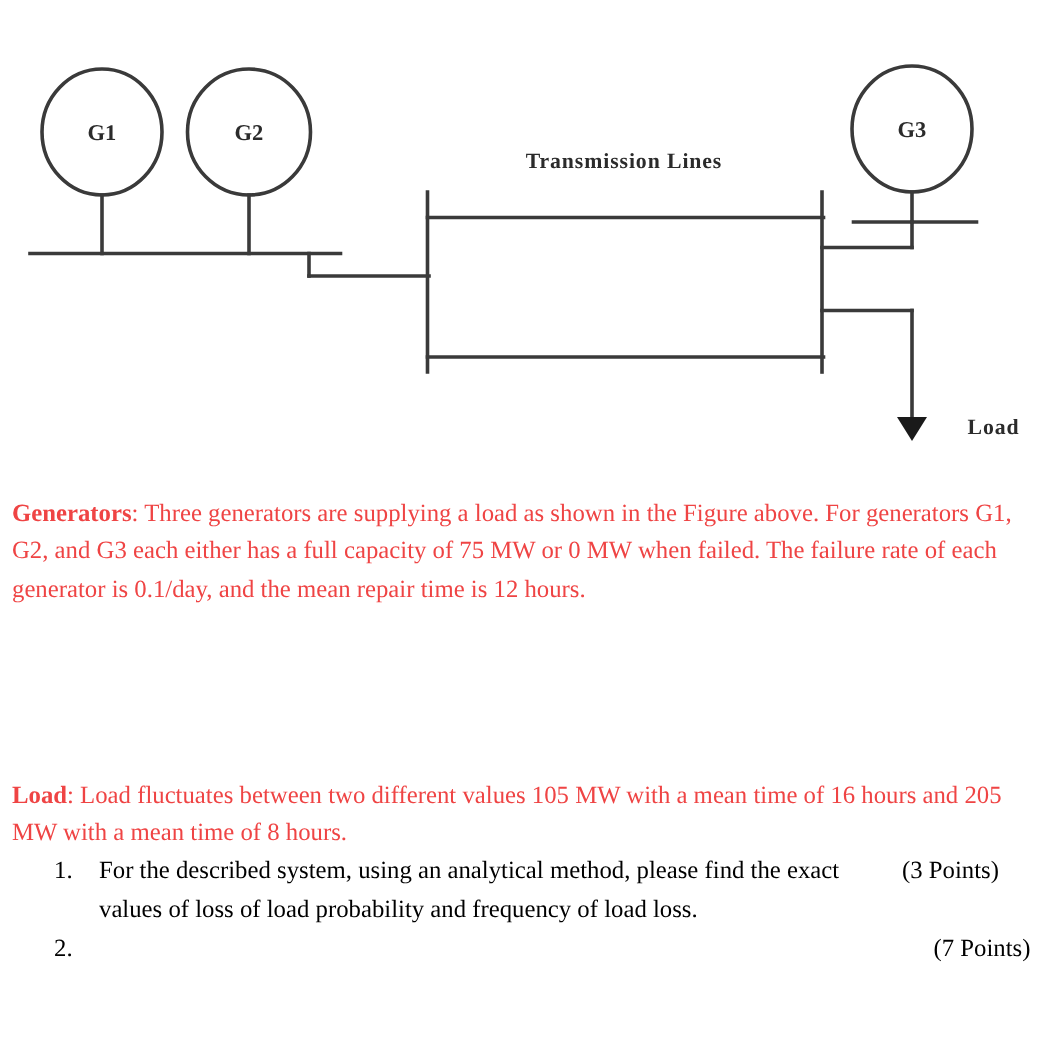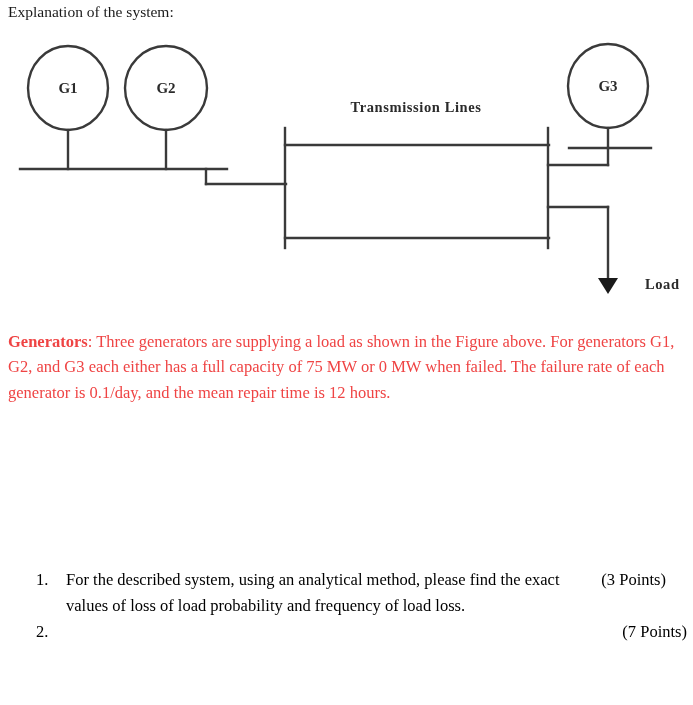--- a/index.html
+++ b/index.html
@@ -111,21 +111,20 @@
     float: right;
   }
   #qitem-1 .qtext { width: 600px; }
   #qitem-2 .qtext { width: 621px; }
 </style>
 </head>
 <body>
 
 <div class="page">
 
-  <div class="intro">Explanation of the system:</div>
 
   <div class="figure">
     <svg width="693" height="268" viewBox="0 0 693 268" xmlns="http://www.w3.org/2000/svg">
       <g fill="none" stroke="#3a3a3a" stroke-width="2.4" stroke-linecap="square">
 
         <ellipse cx="68" cy="50" rx="40" ry="42"></ellipse>
         <line x1="68" y1="92" x2="68" y2="131"></line>
 
         <ellipse cx="166" cy="50" rx="41" ry="42"></ellipse>
         <line x1="166" y1="92" x2="166" y2="131"></line>
@@ -163,20 +162,23 @@
       <text class="tl-label" x="416" y="74" text-anchor="middle">Transmission Lines</text>
       <text class="load-label" x="645" y="251" text-anchor="start">Load</text>
     </svg>
   </div>
 
   <p class="para" id="para-generators">
     <b>Generators</b><span>: Three generators are supplying a load as shown in the Figure above. For generators G1, G2, and G3 each either has a full capacity of 75 MW or 0 MW when failed. The failure rate of each generator is 0.1/day, and the mean repair time is 12 hours.</span>
   </p>
 
 
+  <p class="para" id="para-load">
+    <b>Load</b><span>: Load fluctuates between two different values 105 MW with a mean time of 16 hours and 205 MW with a mean time of 8 hours.</span>
+  </p>
 
   <div class="qlist">
     <div class="qitem" id="qitem-1">
       <span class="qnum">1.</span>
       <span class="qtext"><span class="pts">(3 Points)</span><span>For the described system, using an analytical method, please find the exact values of loss of load probability and frequency of load loss.</span></span>
     </div>
     <div class="qitem" id="qitem-2">
       <span class="qnum">2.</span>
       <span class="qtext"><span class="pts">(7 Points)</span></span>
     </div>

